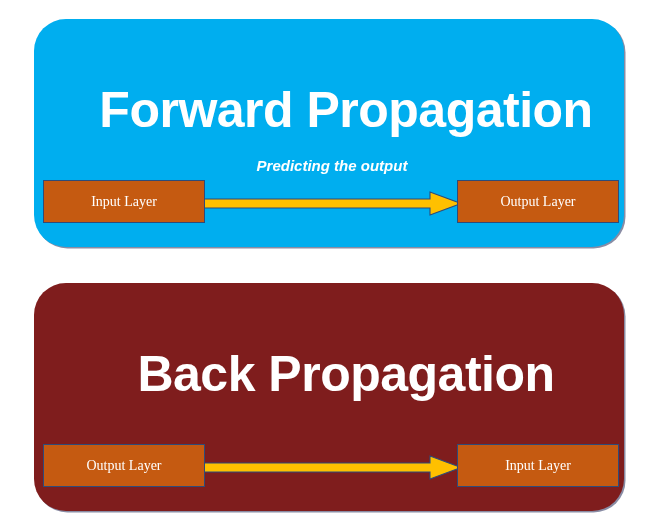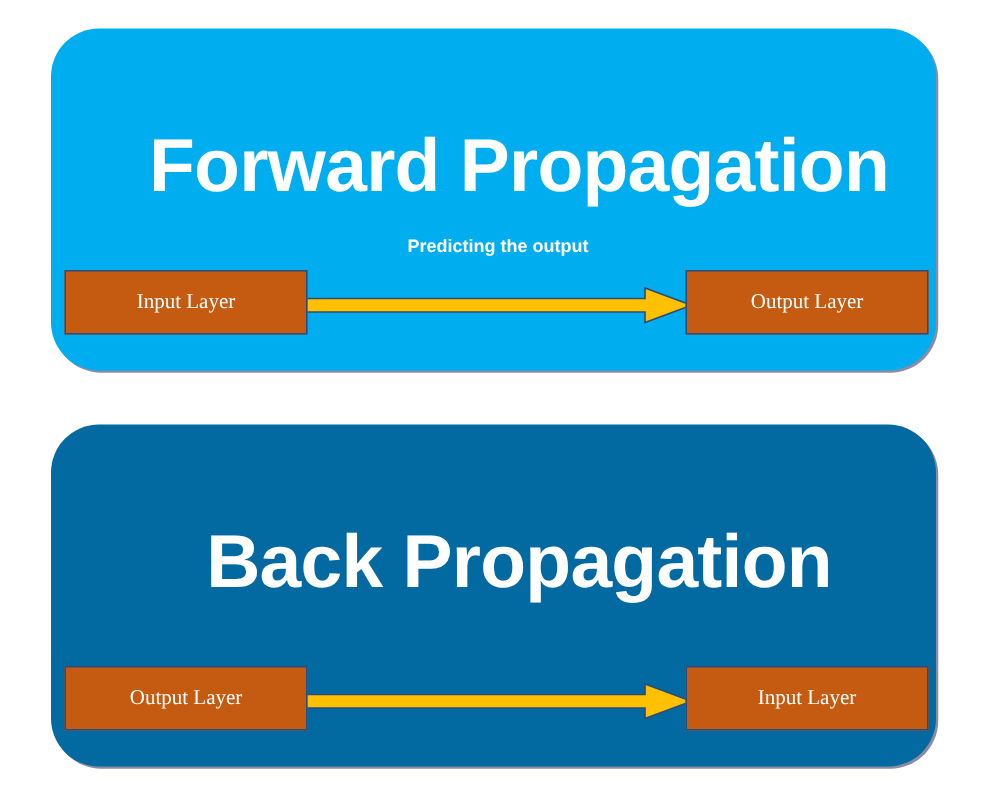--- a/index.html
+++ b/index.html
@@ -35,21 +35,21 @@
     top: 19px;
     width: 590px;
     height: 228px;
     background: #00AEEF;
   }
   .panel-back {
     left: 34px;
     top: 283px;
     width: 590px;
     height: 228px;
-    background: #0369a1;
+    background: #7f1d1d;
   }
 
   
   .panel-title {
     position: absolute;
     left: 0;
     width: 100%;
     text-align: center;
     color: #ffffff;
     font-weight: bold;
@@ -104,21 +104,22 @@
 
   
   .arrow-caption {
     position: absolute;
     left: 168px;
     top: -22px;
     width: 260px;
     text-align: center;
     color: #ffffff;
     font-weight: bold;
-    font-size: 12px;
+    font-style: italic;
+    font-size: 15px;
     line-height: 1;
     font-family: "Liberation Sans", sans-serif;
     white-space: nowrap;
     z-index: 4;
   }
 </style>
 </head>
 <body>
 
 <div class="diagram">

